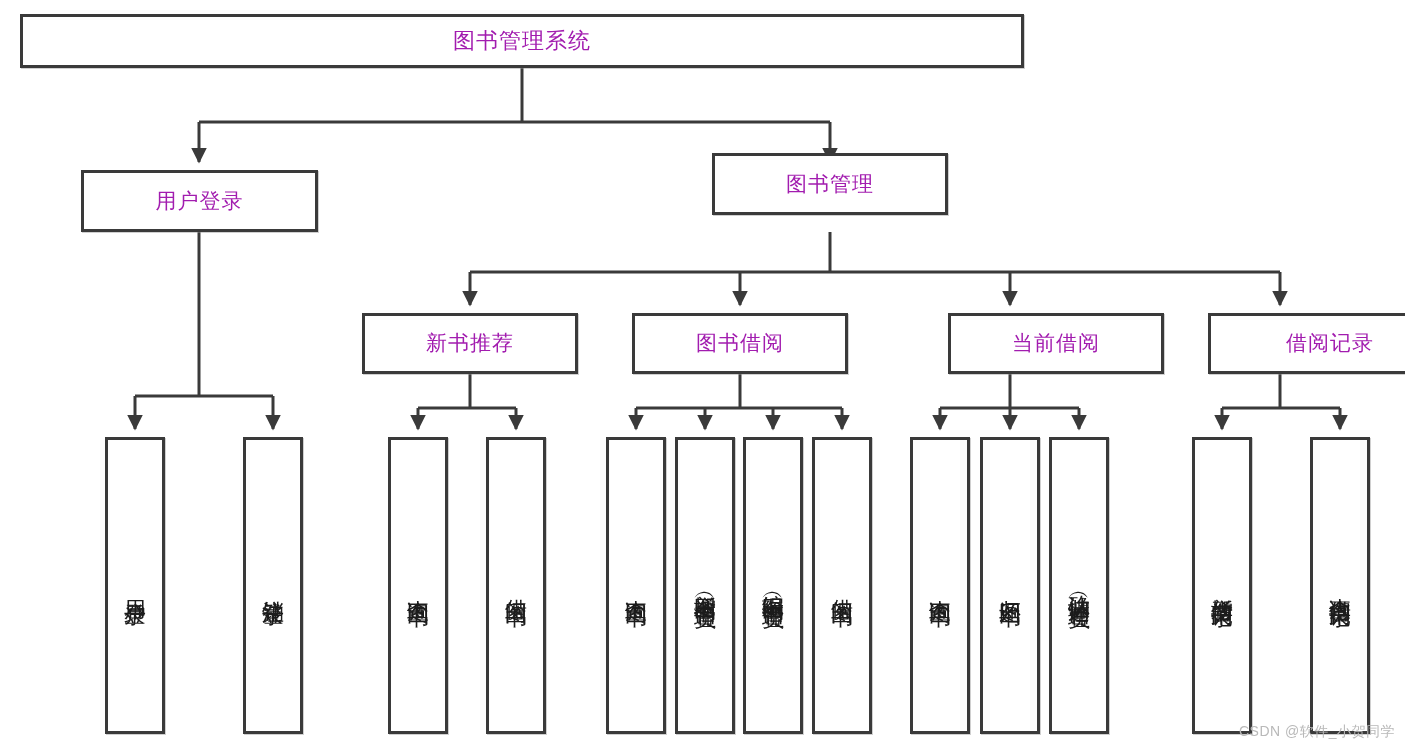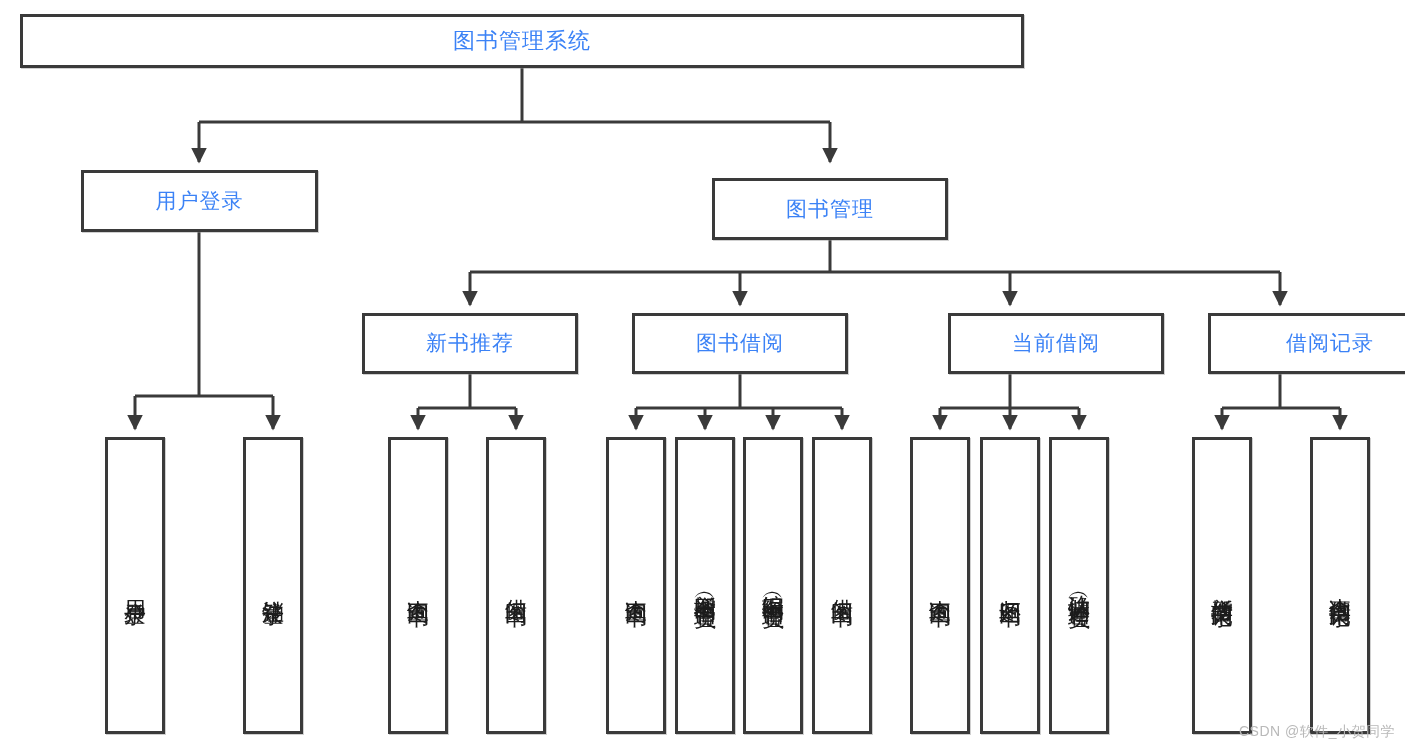--- a/index.html
+++ b/index.html
@@ -3,21 +3,21 @@
 <meta charset="utf-8">
 <style>
   html,body{margin:0;padding:0;background:#ffffff;}
   body{width:1405px;height:747px;position:relative;overflow:hidden;
        font-family:"Liberation Sans","DejaVu Sans",sans-serif;color:#1a1a1a;}
   #canvas{position:absolute;left:0;top:0;width:1405px;height:747px;}
   svg.lines{position:absolute;left:0;top:0;width:1405px;height:747px;pointer-events:none;}
   .node{position:absolute;box-sizing:border-box;background:#ffffff;
         border:3px solid #3a3a3a;display:flex;align-items:center;justify-content:center;
         box-shadow:1px 1px 0 rgba(150,150,150,.45);}
-  .node .lbl{font-size:21px;line-height:1.15;letter-spacing:1px;color:#3b82f6;white-space:nowrap;}
+  .node .lbl{font-size:21px;line-height:1.15;letter-spacing:1px;color:#a21caf;white-space:nowrap;}
   .node.root .lbl{font-size:22px;}
   .leaf{position:absolute;box-sizing:border-box;background:#ffffff;
         border:3px solid #3a3a3a;display:flex;align-items:center;justify-content:center;
         box-shadow:1px 1px 0 rgba(150,150,150,.45);}
   .leaf .vlbl{writing-mode:vertical-rl;text-orientation:upright;
               font-size:22px;line-height:1.18;letter-spacing:2px;color:#1c1c1c;
               white-space:nowrap;}
   #watermark{position:absolute;right:10px;bottom:6px;font-size:14px;color:#b9b9b9;
              letter-spacing:.5px;white-space:nowrap;}
 </style>
@@ -76,21 +76,21 @@
     </g>
   </svg>
 
   <div class="node root" style="left:20px;top:14px;width:1004px;height:54px;">
     <span class="lbl">图书管理系统</span>
   </div>
 
   <div class="node" style="left:81px;top:170px;width:237px;height:62px;">
     <span class="lbl">用户登录</span>
   </div>
-  <div class="node" style="left:712px;top:178px;width:236px;height:62px;">
+  <div class="node" style="left:712px;top:153px;width:236px;height:62px;">
     <span class="lbl">图书管理</span>
   </div>
 
   <div class="node" style="left:632px;top:313px;width:216px;height:61px;">
     <span class="lbl">图书借阅</span>
   </div>
   <div class="node" style="left:362px;top:313px;width:216px;height:61px;">
     <span class="lbl">新书推荐</span>
   </div>
   <div class="node" style="left:902px;top:313px;width:216px;height:61px;margin-left:46px;">

